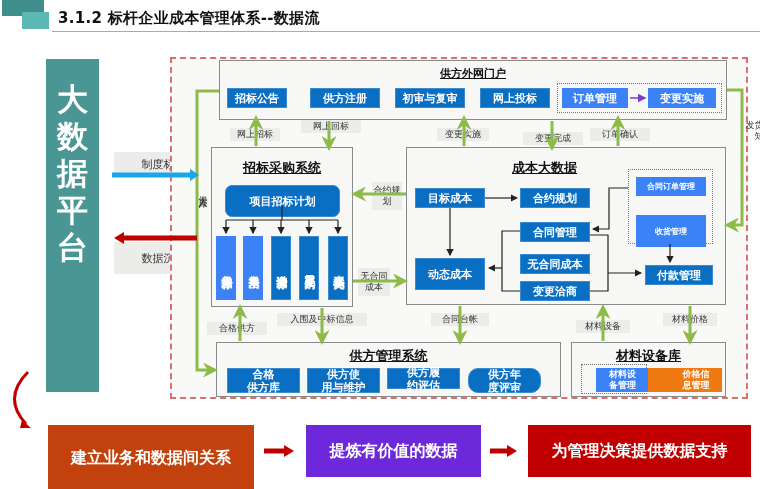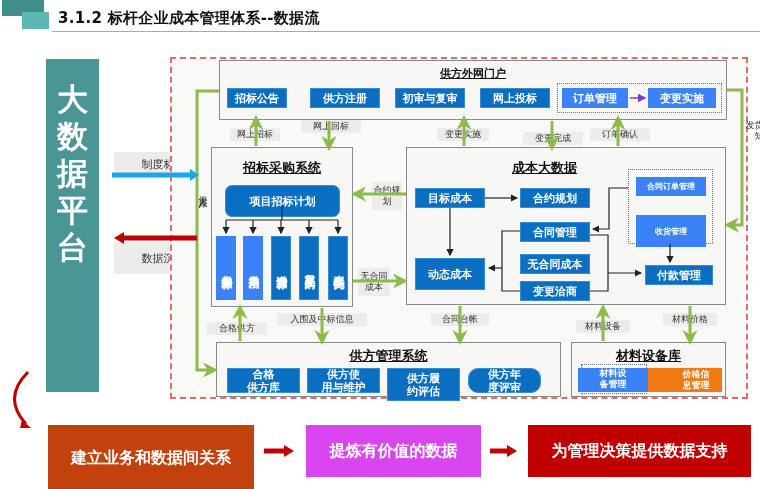--- a/index.html
+++ b/index.html
@@ -99,36 +99,36 @@
 <div class="abs lbl" style="left:576px;top:320px;width:54px;height:13px;">材料设备</div>
 <div class="abs lbl" style="left:663px;top:313px;width:54px;height:13px;">材料价格</div>
 
 <div class="abs box" style="left:216px;top:342px;width:345px;height:55px;">
   <div class="hdr abs" style="left:0;top:4px;width:100%;">供方管理系统</div>
 </div>
 <div class="abs blue" style="left:227px;top:368px;width:73px;height:25px;white-space:pre-line;">合格
 供方库</div>
 <div class="abs blue" style="left:307px;top:368px;width:73px;height:25px;white-space:pre-line;">供方使
 用与维护</div>
-<div class="abs blue" style="left:387px;top:368px;width:73px;height:33px;white-space:pre-line;">供方履
+<div class="abs blue" style="left:387px;top:368px;width:73px;height:21px;white-space:pre-line;">供方履
 约评估</div>
 <div class="abs blue" style="left:468px;top:368px;width:73px;height:25px;white-space:pre-line;border-radius:10px;">供方年
 度评审</div>
 
 <div class="abs box" style="left:571px;top:342px;width:155px;height:55px;">
   <div class="hdr abs" style="left:0;top:4px;width:100%;">材料设备库</div>
 </div>
 <div class="abs dotted" style="left:581px;top:364px;width:66px;height:30px;"></div>
-<div class="abs red" style="left:578px;top:368px;width:70px;height:24px;font-size:9px;line-height:11px;white-space:pre-line;font-family:Liberation Mono, monospace;">材料设
+<div class="abs red" style="left:596px;top:368px;width:53px;height:24px;font-size:9px;line-height:11px;white-space:pre-line;">材料设
 备管理</div>
 <div class="abs orange" style="left:648px;top:368px;width:74px;height:24px;font-size:9px;line-height:11px;white-space:pre-line;padding-left:22px;">价格信
 息管理</div>
 
 <div class="abs bottom" style="left:48px;top:425px;width:206px;height:67px;background:#c2410c;">建立业务和数据间关系</div>
-<div class="abs bottom" style="left:306px;top:425px;width:175px;height:52px;background:#d946ef;">提炼有价值的数据</div>
+<div class="abs bottom" style="left:306px;top:425px;width:175px;height:52px;background:#6d28d9;">提炼有价值的数据</div>
 <div class="abs bottom" style="left:528px;top:425px;width:223px;height:52px;background:#c00000;">为管理决策提供数据支持</div>
 
 <svg class="overlay" width="760" height="489">
   <defs>
     <marker id="ab" markerWidth="6" markerHeight="6" refX="5" refY="3" orient="auto">
         <path d="M0,0 L6,3 L0,6 z" fill="#222"></path>
       </marker>
     <marker id="ag" markerWidth="5" markerHeight="5" refX="3" refY="2.5" orient="auto">
         <path d="M0,0 L5,2.5 L0,5 L1.5,2.5 z" fill="#8dbb4a"></path>
       </marker>

